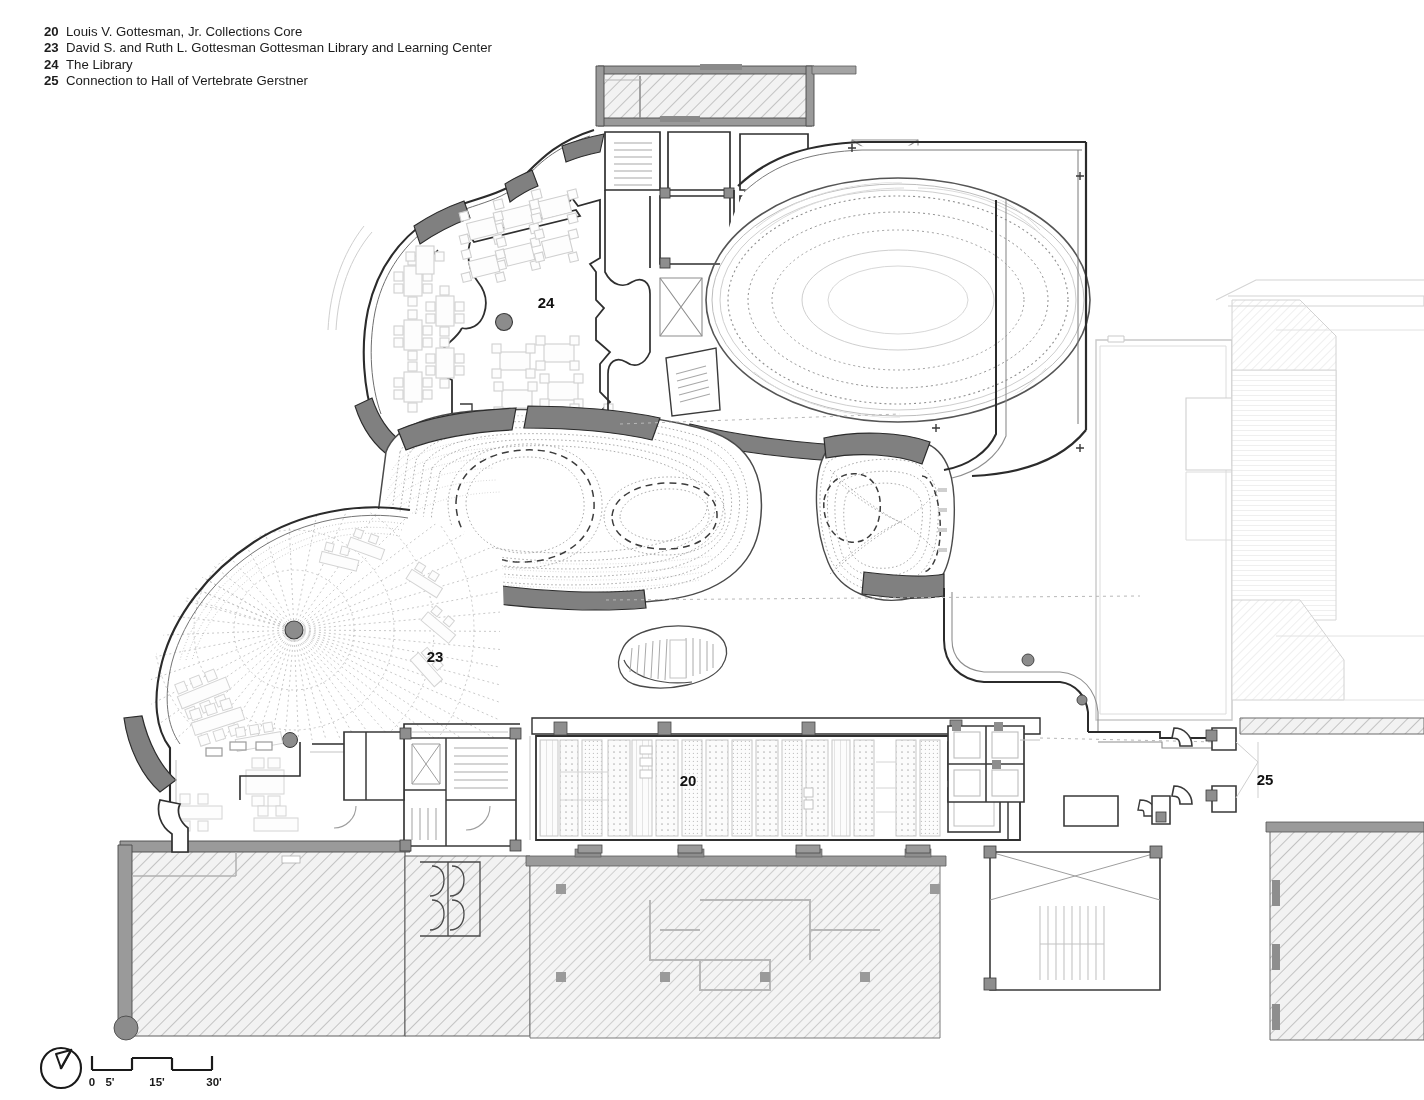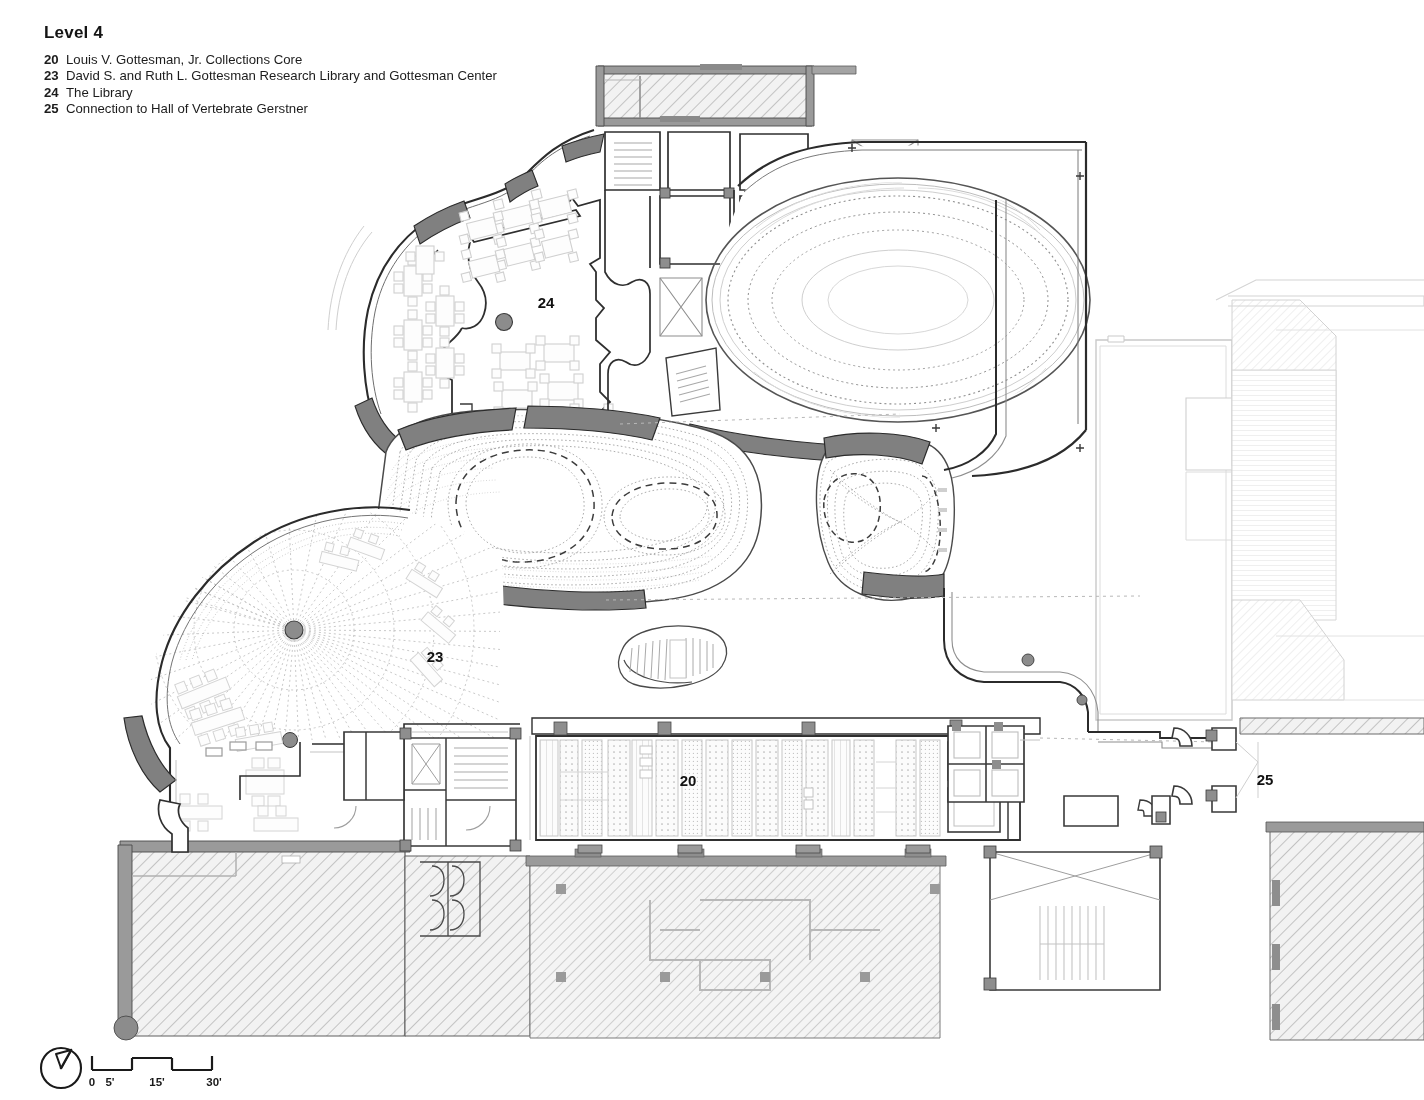--- a/index.html
+++ b/index.html
@@ -28,29 +28,28 @@
   #planwrap{position:absolute;left:0;top:0;width:1424px;height:1100px;}
   text{font-family:"Liberation Sans","DejaVu Sans",sans-serif;}
   .roomnum{font-size:15px;font-weight:bold;fill:#111;}
 </style>
 </head>
 <body>
 
 <div id="sheet">
 
   <div id="legend">
-    <div class="lvl">Level 4</div>
     <ul>
       <li>
         <span class="num">20</span>
         <span class="txt">Louis V. Gottesman, Jr. Collections Core</span>
       </li>
       <li>
         <span class="num">23</span>
-        <span class="txt">David S. and Ruth L. Gottesman Research Library and Gottesman Center</span>
+        <span class="txt">David S. and Ruth L. Gottesman Gottesman Library and Learning Center</span>
       </li>
       <li>
         <span class="num">24</span>
         <span class="txt">The Library</span>
       </li>
       <li>
         <span class="num">25</span>
         <span class="txt">Connection to Hall of Vertebrate Gerstner</span>
       </li>
     </ul>

